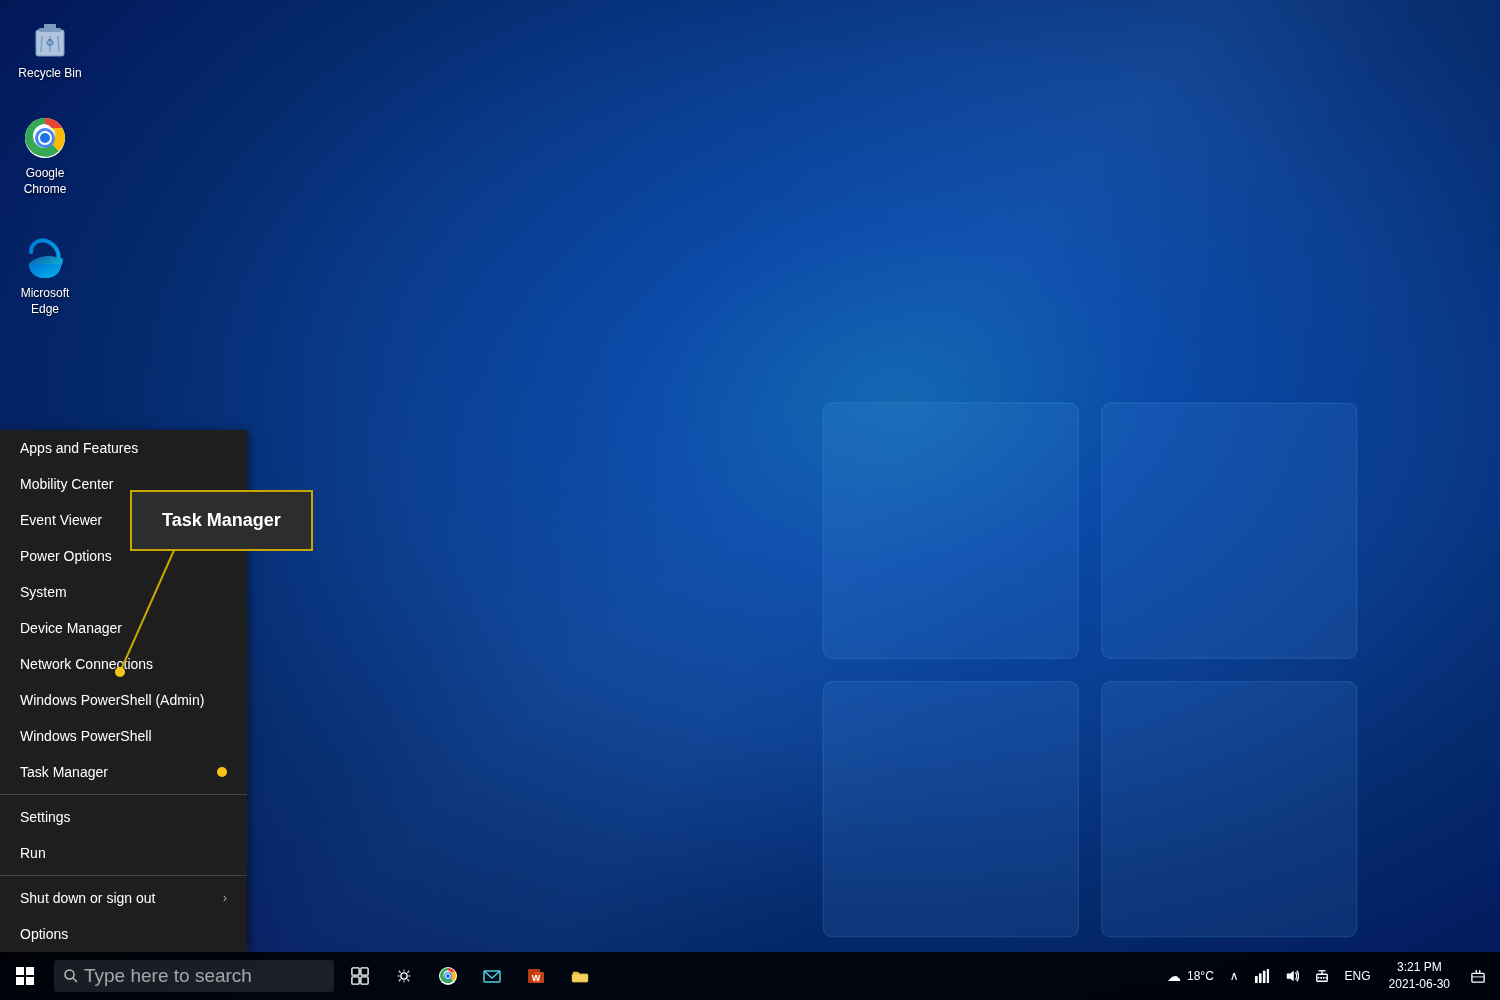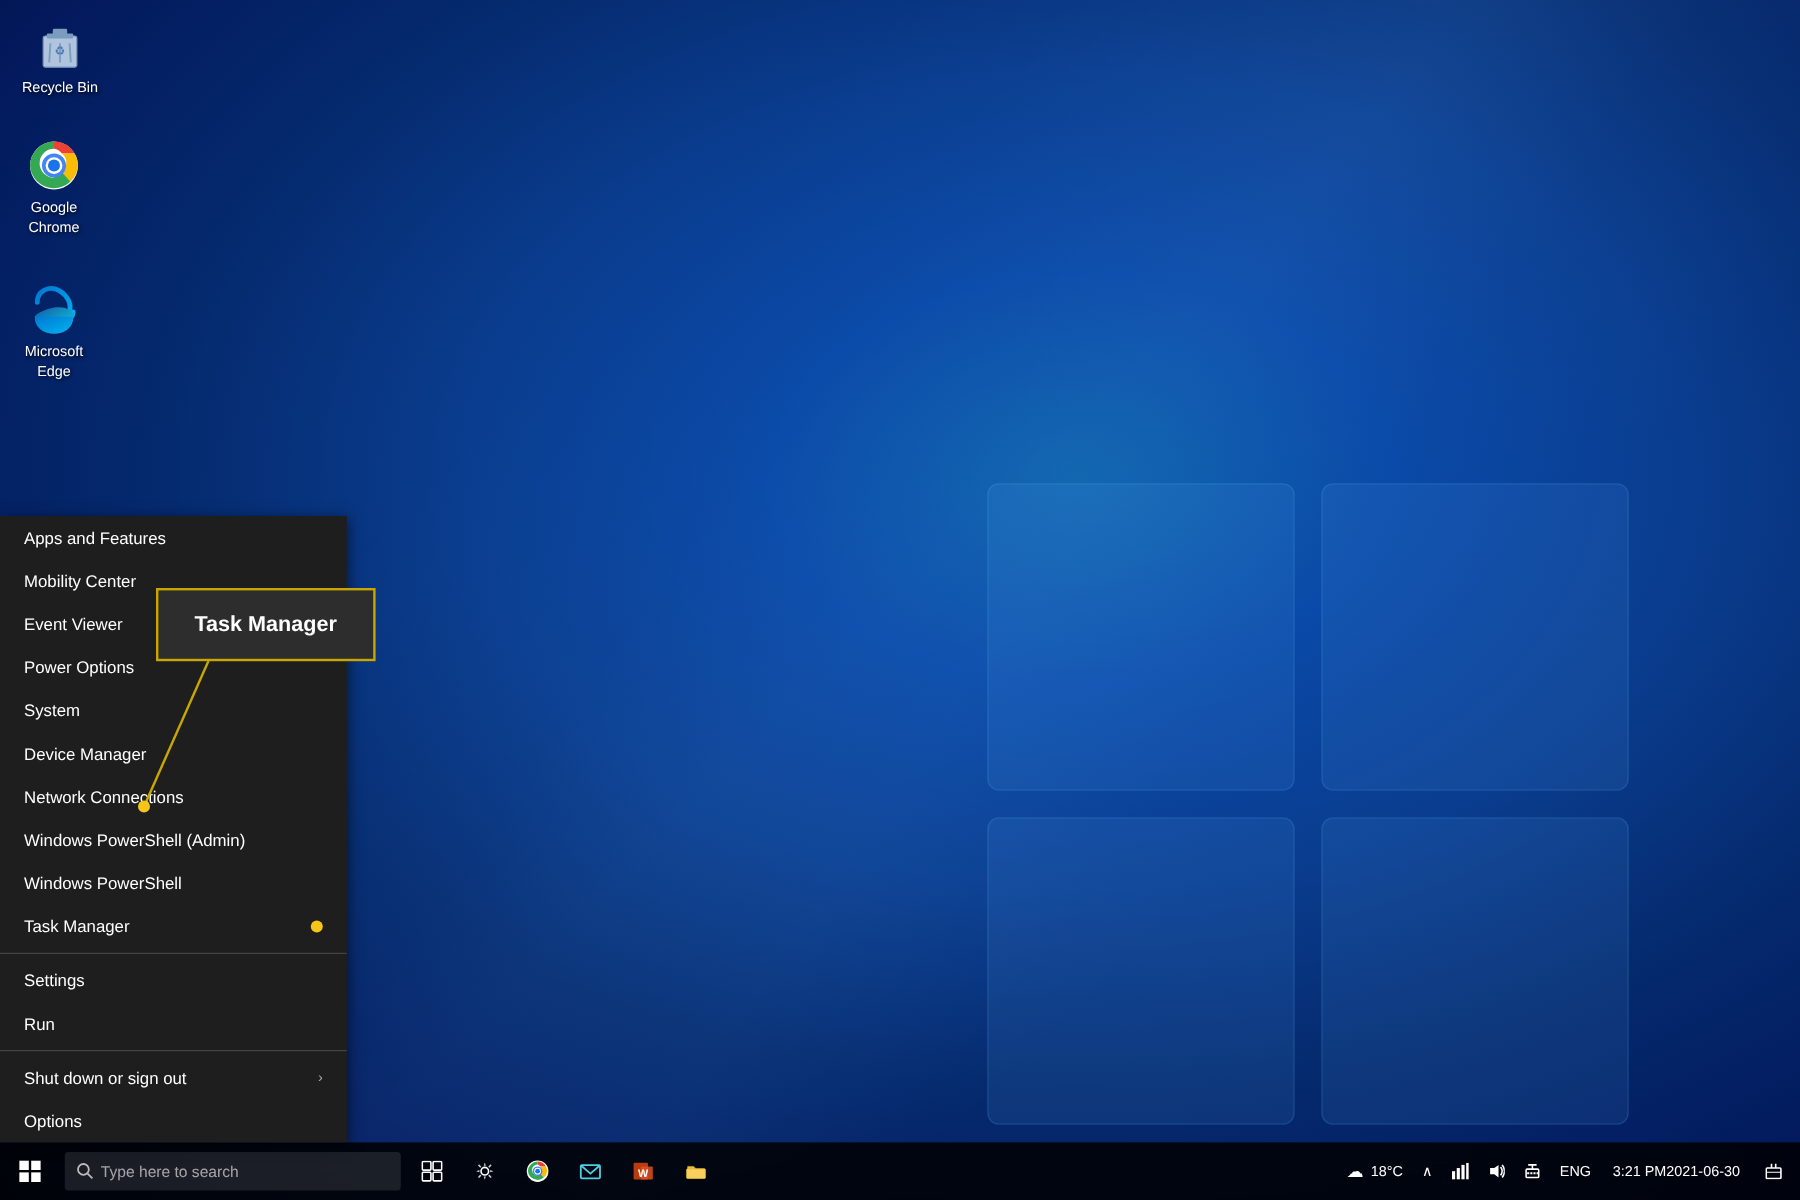--- a/index.html
+++ b/index.html
@@ -68,21 +68,21 @@
       width: 580px;
       height: 580px;
       opacity: 0.85;
     }
 
     
     #context-menu {
       position: absolute;
       left: 0;
       bottom: 48px;
-      width: 289px;
+      width: 247px;
       background: #1e1e1e;
       color: #ffffff;
       font-size: 14px;
       z-index: 100;
       border: none;
       box-shadow: 2px 2px 10px rgba(0,0,0,0.5);
     }
 
     .menu-item {
       padding: 10px 20px;
@@ -195,21 +195,21 @@
       color: white;
       font-size: 12px;
     }
 
     .tray-icon {
       font-size: 14px;
     }
 
     .clock-area {
       display: flex;
-      flex-direction: row;
+      flex-direction: column;
       align-items: center;
       justify-content: center;
       padding: 0 10px;
       height: 48px;
       cursor: pointer;
       color: white;
       font-size: 12px;
       line-height: 1.4;
     }
 
@@ -371,21 +371,21 @@
         <rect x="0" y="10" width="8" height="8" fill="#ffffff"></rect>
         <rect x="10" y="10" width="8" height="8" fill="#ffffff"></rect>
       </svg>
     </div>
 
     <div class="taskbar-search">
       <svg width="14" height="14" viewBox="0 0 14 14" style="margin-right:6px;opacity:0.7" xmlns="http://www.w3.org/2000/svg">
         <circle cx="5.5" cy="5.5" r="4.5" stroke="white" stroke-width="1.5" fill="none"></circle>
         <line x1="9" y1="9" x2="13" y2="13" stroke="white" stroke-width="1.5"></line>
       </svg>
-      <span style="color:rgba(255,255,255,0.6);font-size:13px;">Type here to search</span>
+      <span style="color:rgba(255,255,255,0.6);font-size:19px;">Type here to search</span>
     </div>
 
     <div class="taskbar-icon-btn">
       <svg width="18" height="18" viewBox="0 0 20 20" xmlns="http://www.w3.org/2000/svg">
         <rect x="1" y="1" width="8" height="8" rx="1" fill="none" stroke="white" stroke-width="1.5"></rect>
         <rect x="11" y="1" width="8" height="8" rx="1" fill="none" stroke="white" stroke-width="1.5"></rect>
         <rect x="1" y="11" width="8" height="8" rx="1" fill="none" stroke="white" stroke-width="1.5"></rect>
         <rect x="11" y="11" width="8" height="8" rx="1" fill="none" stroke="white" stroke-width="1.5"></rect>
       </svg>
     </div>

